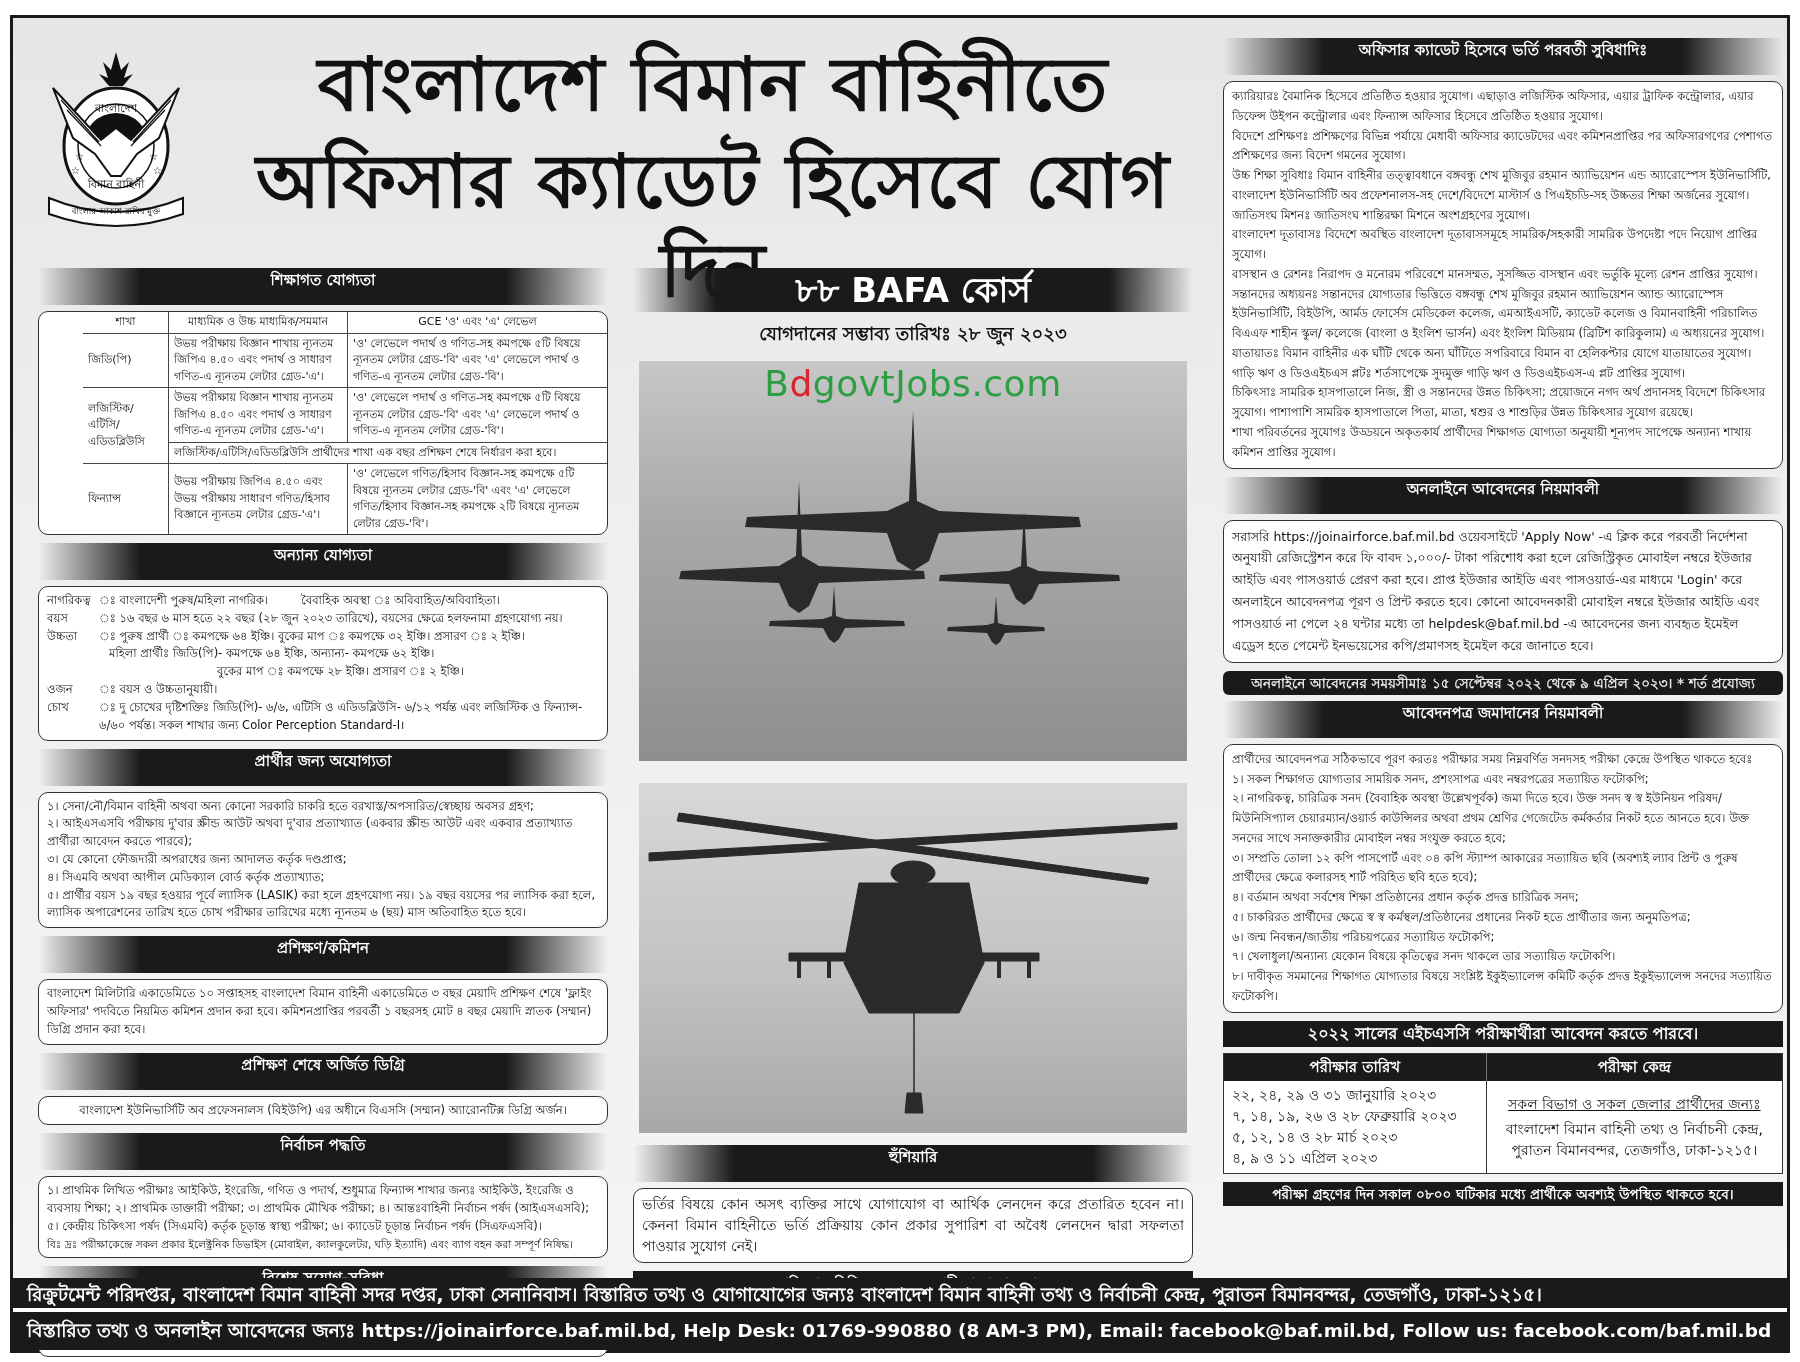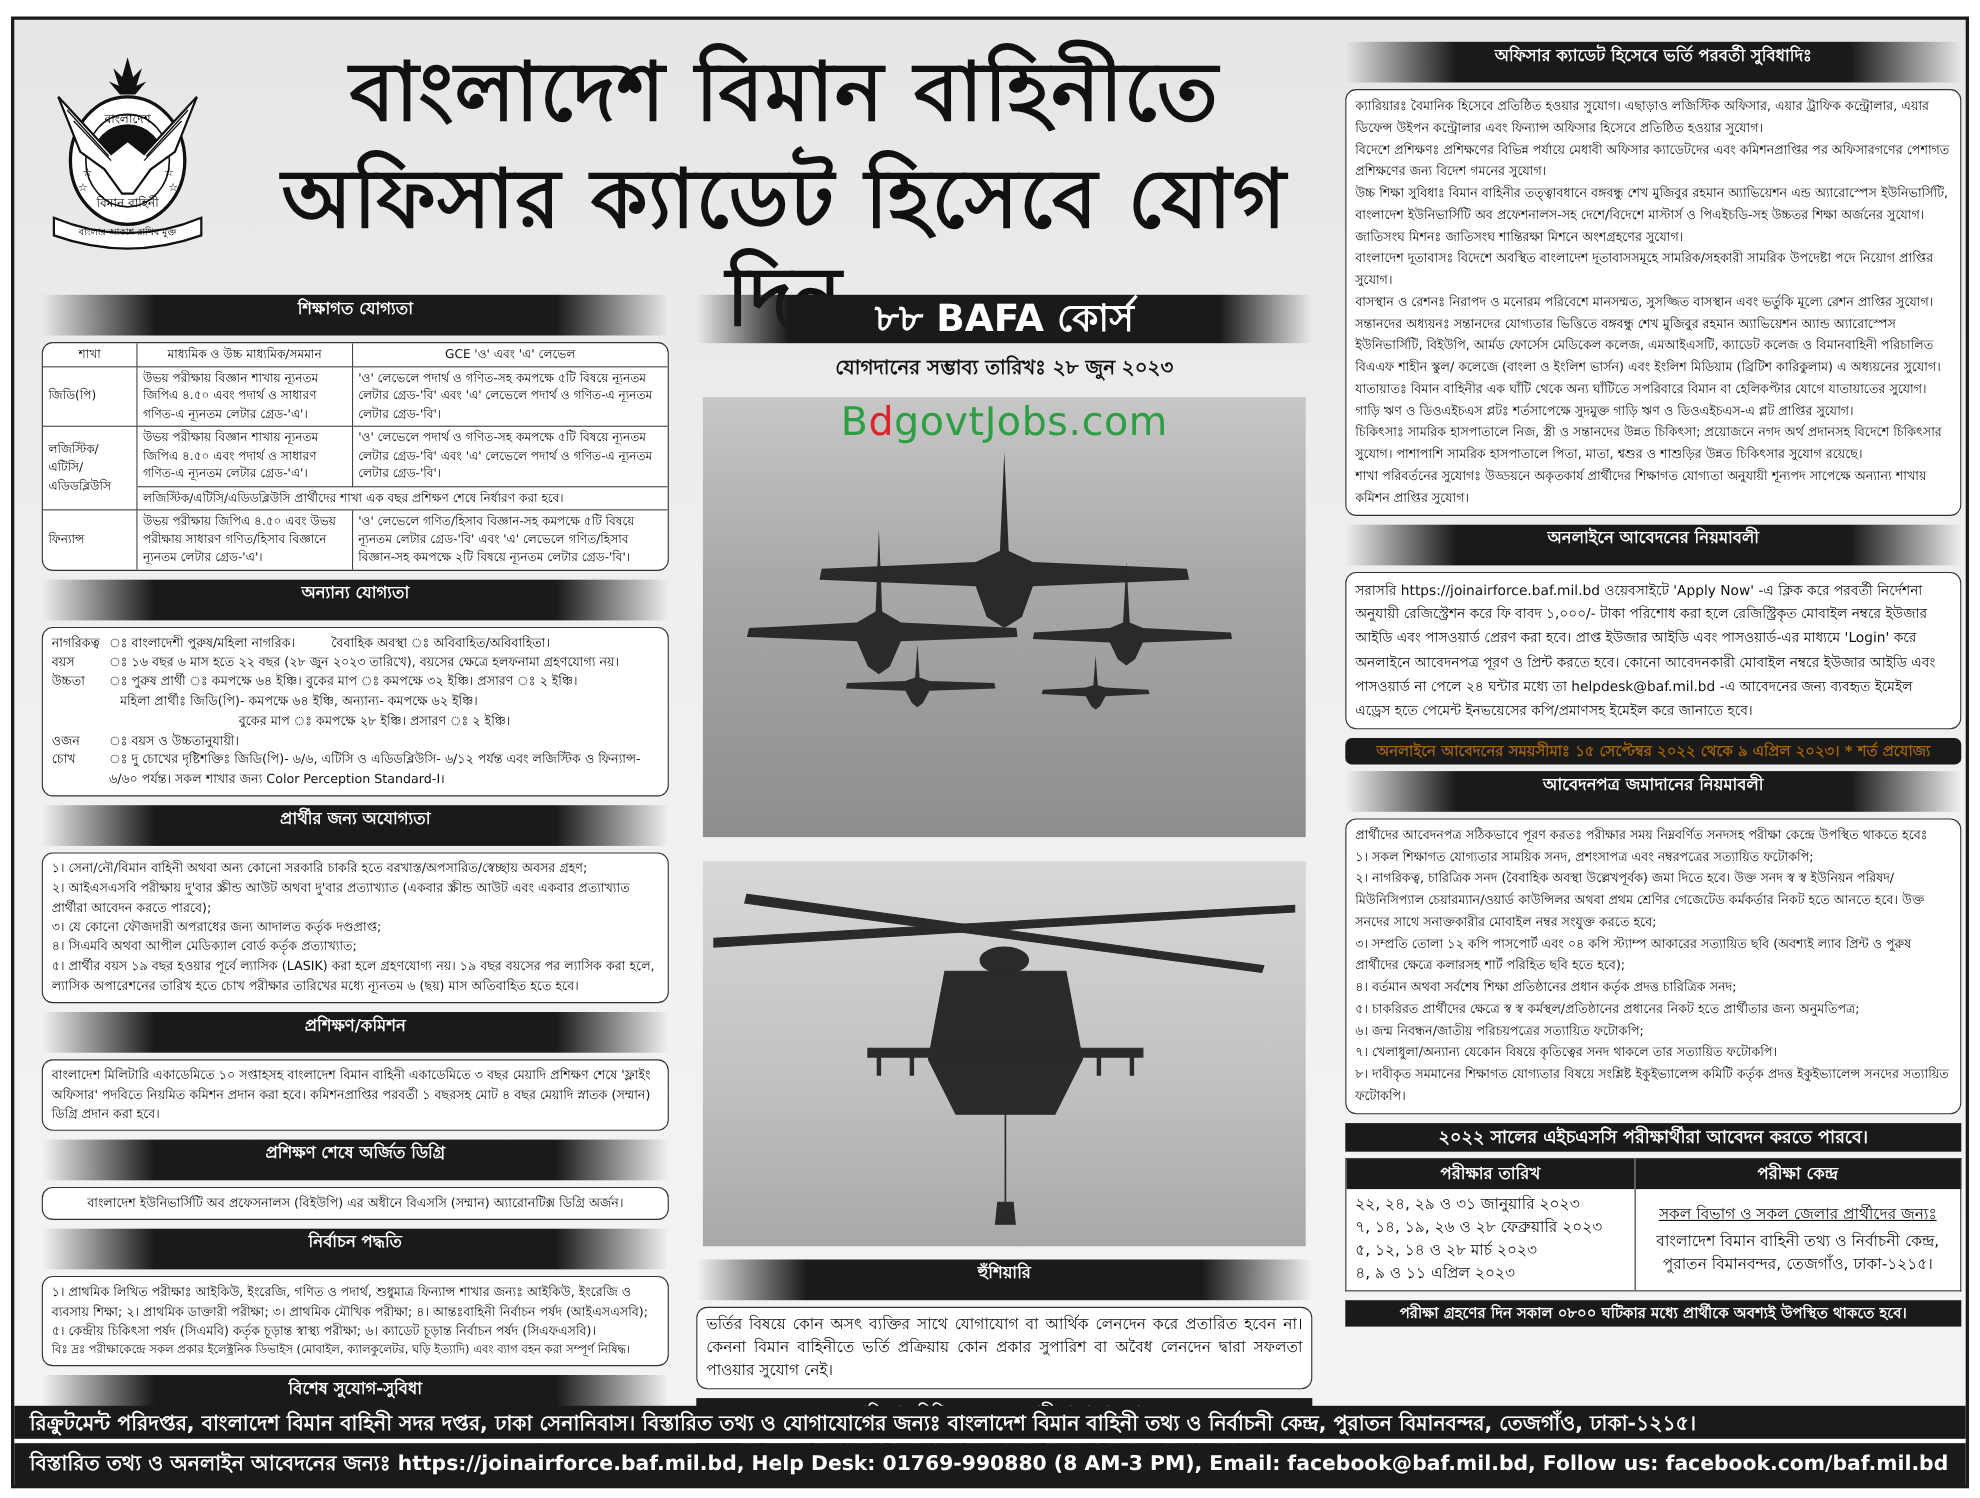--- a/index.html
+++ b/index.html
@@ -33,21 +33,21 @@
   }
   .bar.solid { background: #1a1a1a; border-radius: 6px; }
   .box {
     border: 1.5px solid #333; border-radius: 10px; background: #fff;
     padding: 5px 8px; font-size: 11.5px; line-height: 1.55; margin-bottom: 8px;
   }
 
   
   .col-left { position: absolute; left: 25px; top: 250px; width: 570px; }
   table.edu { width: 100%; border-collapse: separate; border-spacing: 0; font-size: 11px; line-height: 1.5;
-    border: 1.5px solid #333; border-radius: 10px; background: #fff; overflow: hidden; margin-bottom: 8px; }
+    border: 1.5px solid #333; border-radius: 10px; background: #fff; overflow: hidden; margin-bottom: 8px; padding-left: 44px; }
   table.edu th, table.edu td { border-right: 1px solid #444; border-bottom: 1px solid #444; padding: 2px 5px; vertical-align: middle; }
   table.edu th:last-child, table.edu td:last-child { border-right: none; }
   table.edu tr:last-child td { border-bottom: none; }
   table.edu th { font-weight: normal; text-align: center; }
   table.edu td.branch { width: 86px; }
   table.edu td.span { text-align: left; }
 
   .kv { display: flex; }
   .kv .k { width: 52px; flex: none; }
   .kv .v { flex: 1; }
@@ -73,21 +73,21 @@
     position: absolute; top: 2px; left: 0; width: 100%; text-align: center;
     font-family: "DejaVu Sans", sans-serif; font-size: 36px; color: #2e9e44; letter-spacing: 0.5px;
   }
   .watermark .red { color: #d9252b; }
 
   
   .col-right { position: absolute; left: 1210px; top: 20px; width: 560px; }
   .col-right .box { font-size: 11.5px; line-height: 1.72; }
   .col-right .box.online { font-size: 12.5px; line-height: 1.75; }
   .deadline-bar {
-    background: #1a1a1a; color: #a16207; border-radius: 6px; text-align: center;
+    background: #1a1a1a; color: #e5e5e5; border-radius: 6px; text-align: center;
     font-size: 13.5px; font-weight: bold; height: 24px; line-height: 24px; margin-bottom: 6px;
   }
   .hsc-bar {
     background: #1a1a1a; color: #fff; text-align: center; font-size: 16px; font-weight: bold;
     height: 26px; line-height: 26px; margin: 6px 0 6px 0;
   }
   table.exam { width: 100%; border-collapse: collapse; border: 1.5px solid #333; background: #fff; font-size: 14px; margin-bottom: 8px; }
   table.exam th { background: #1a1a1a; color: #fff; font-weight: bold; height: 28px; font-size: 15px; }
   table.exam th + th { border-left: 1px solid #777; }
   table.exam td { vertical-align: middle; padding: 4px 8px; line-height: 1.5; }

